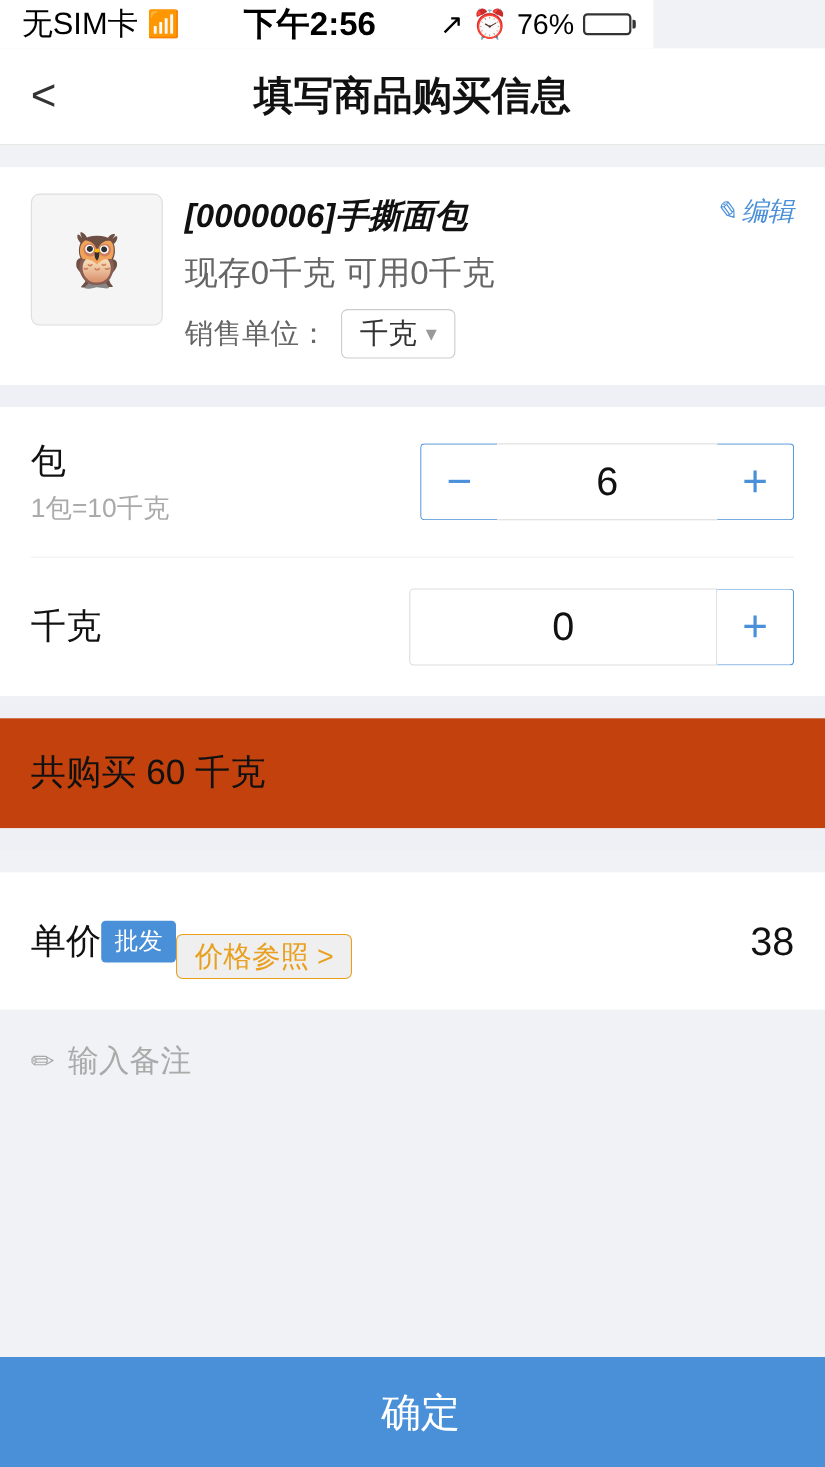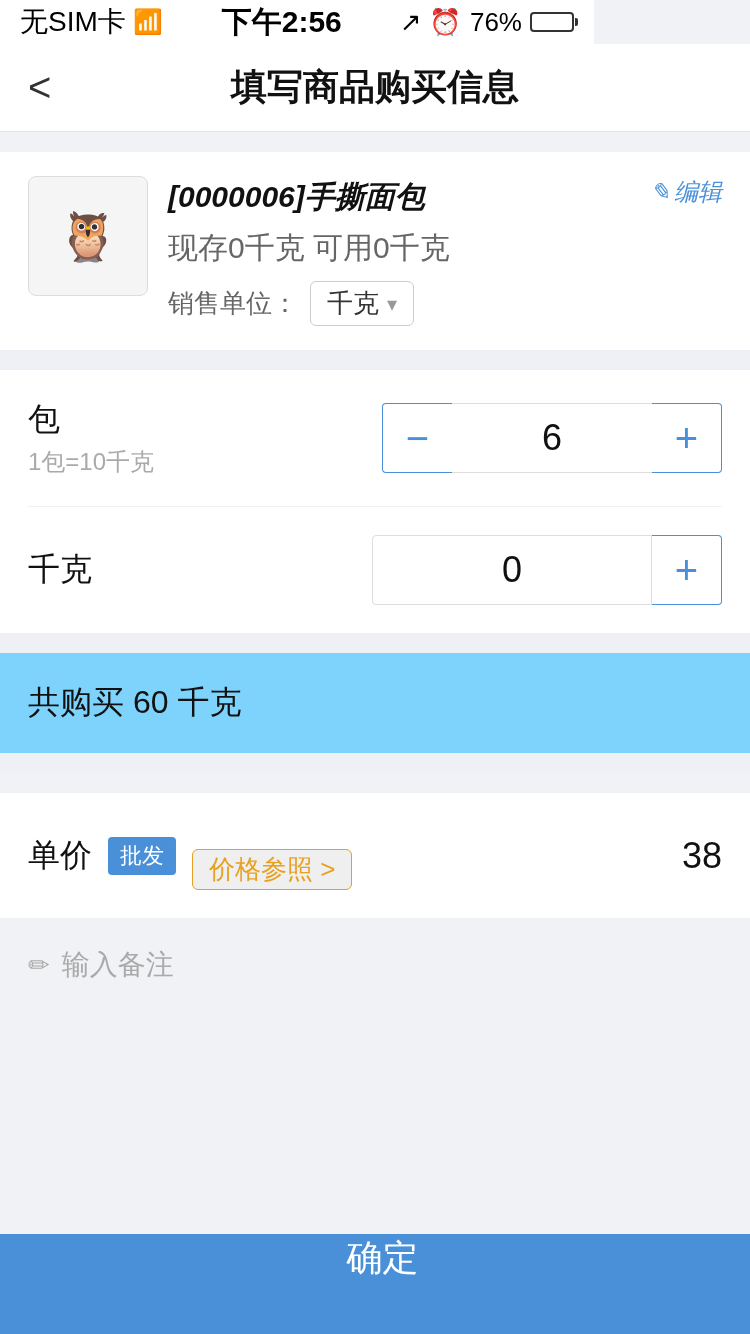--- a/index.html
+++ b/index.html
@@ -225,21 +225,21 @@
       border-radius: 0 4px 4px 0;
       border-left: none;
     }
     .qty-btn-left {
       border-radius: 4px 0 0 4px;
       border-right: none;
     }
 
     
     .total-section {
-      background: #7dd3fc;
+      background: #c2410c;
       padding: 28px;
       display: flex;
       align-items: center;
       justify-content: space-between;
     }
     .total-text {
       font-size: 32px;
       color: #111;
       font-weight: 500;
     }
@@ -258,21 +258,21 @@
       background: #fff;
       padding: 28px;
       margin-top: 20px;
       display: flex;
       align-items: center;
       justify-content: space-between;
     }
     .price-left {
       display: flex;
       align-items: center;
-      gap: 16px;
+      gap: 0;
     }
     .price-label {
       font-size: 32px;
       color: #111;
     }
     .price-tag-batch {
       font-size: 22px;
       background: #4a90d9;
       color: #fff;
       padding: 4px 12px;
@@ -338,20 +338,21 @@
 
     
     .confirm-btn-wrap {
       position: fixed;
       bottom: 0;
       left: 0;
       width: 750px;
       background: #4a90d9;
       height: 100px;
       display: flex;
+      align-items: center;
       justify-content: center;
       cursor: pointer;
       padding-left: 15px;
     }
     .confirm-btn-text {
       font-size: 36px;
       color: #fff;
       font-weight: 500;
     }
   </style>

